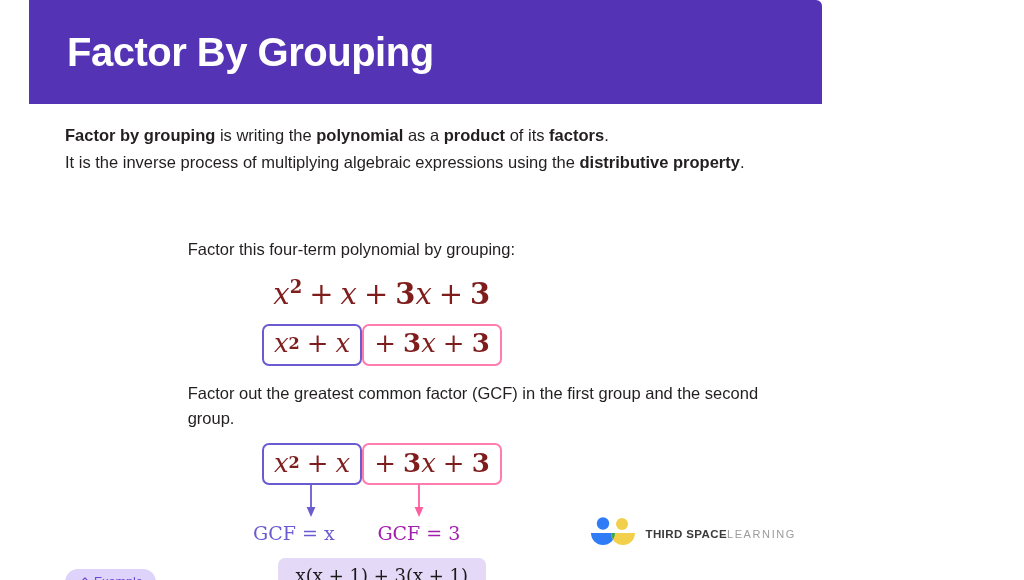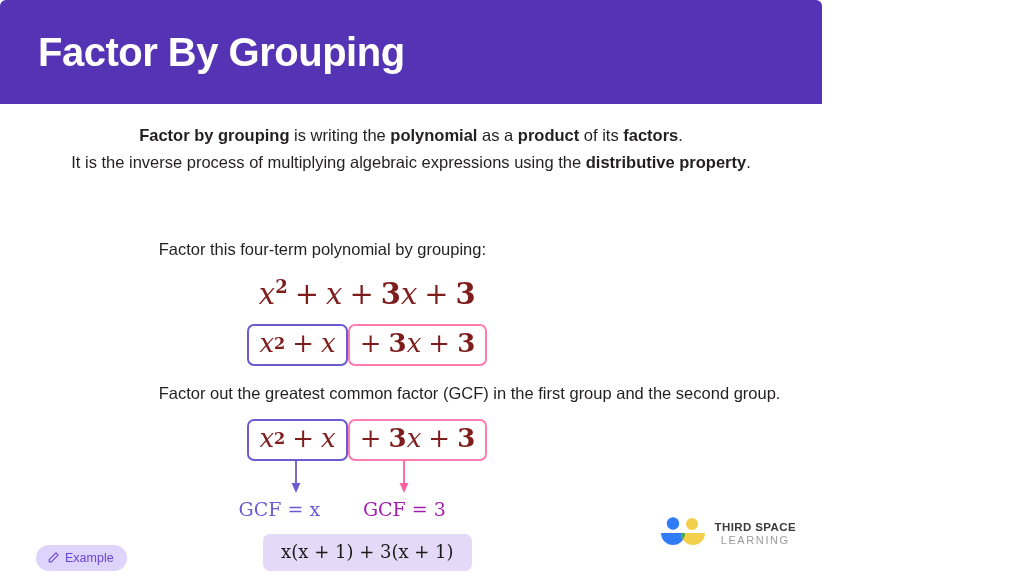--- a/index.html
+++ b/index.html
@@ -14,20 +14,21 @@
     overflow: hidden;
   }
   .card {
     position: relative;
     width: 822px;
     height: 580px;
     background: #ffffff;
     border-radius: 6px;
     overflow: hidden;
     box-sizing: border-box;
+    padding-left: 29px;
   }
   
   .header {
     height: 104px;
     background: #5433b4;
     display: flex;
     align-items: center;
     padding-left: 38px;
     box-sizing: border-box;
   }
@@ -40,21 +41,20 @@
   }
   
   .body {
     padding: 18px 36px 0 36px;
     box-sizing: border-box;
   }
   .intro {
     font-size: 16.5px;
     color: #231f20;
     line-height: 1.62;
-    text-align: center;
   }
   .intro b { font-weight: bold; }
   
   .example-row {
     display: flex;
     align-items: flex-end;
     margin-top: 18px;
   }
   .badge {
     display: inline-flex;
@@ -181,21 +181,20 @@
     position: absolute;
     right: 26px;
     bottom: 28px;
     display: flex;
     align-items: center;
     gap: 9px;
   }
   .logo-mark { display: block; }
   .logo-text {
     display: flex;
-    flex-direction: column;
     line-height: 1.12;
   }
   .logo-l1 {
     font-size: 11.5px;
     font-weight: bold;
     color: #3a3a3c;
     letter-spacing: 0.4px;
   }
   .logo-l2 {
     font-size: 11px;

